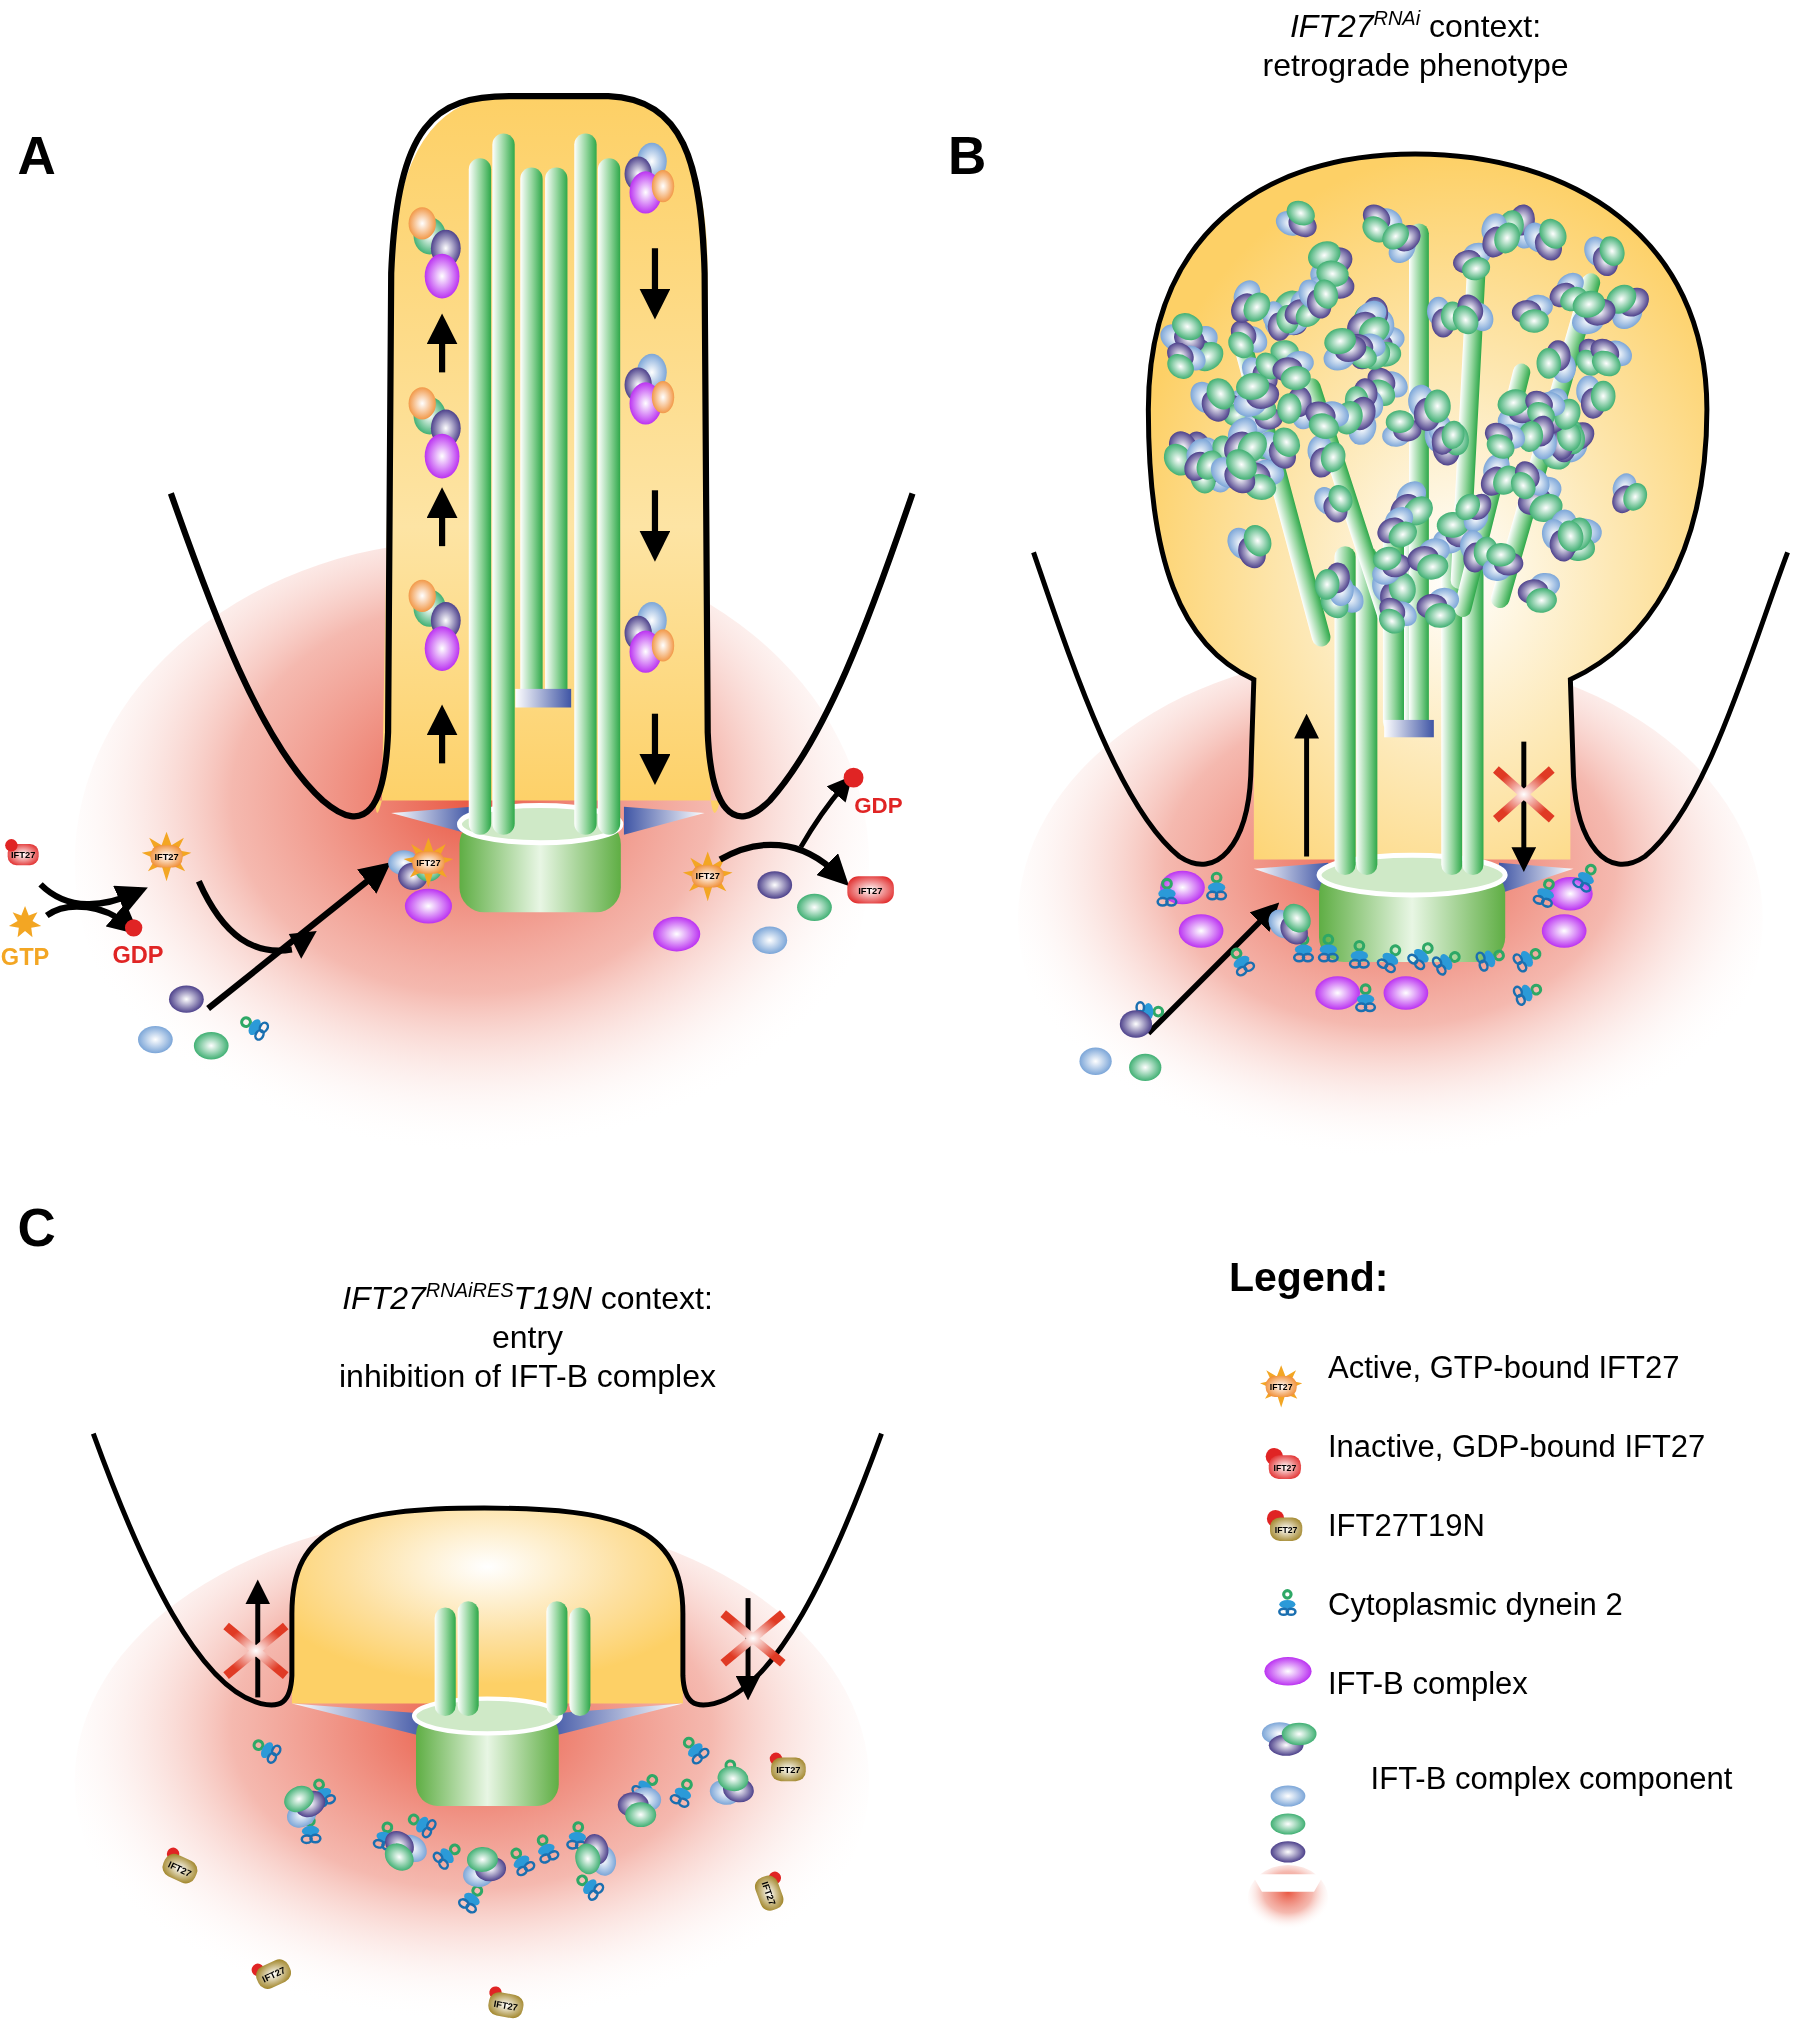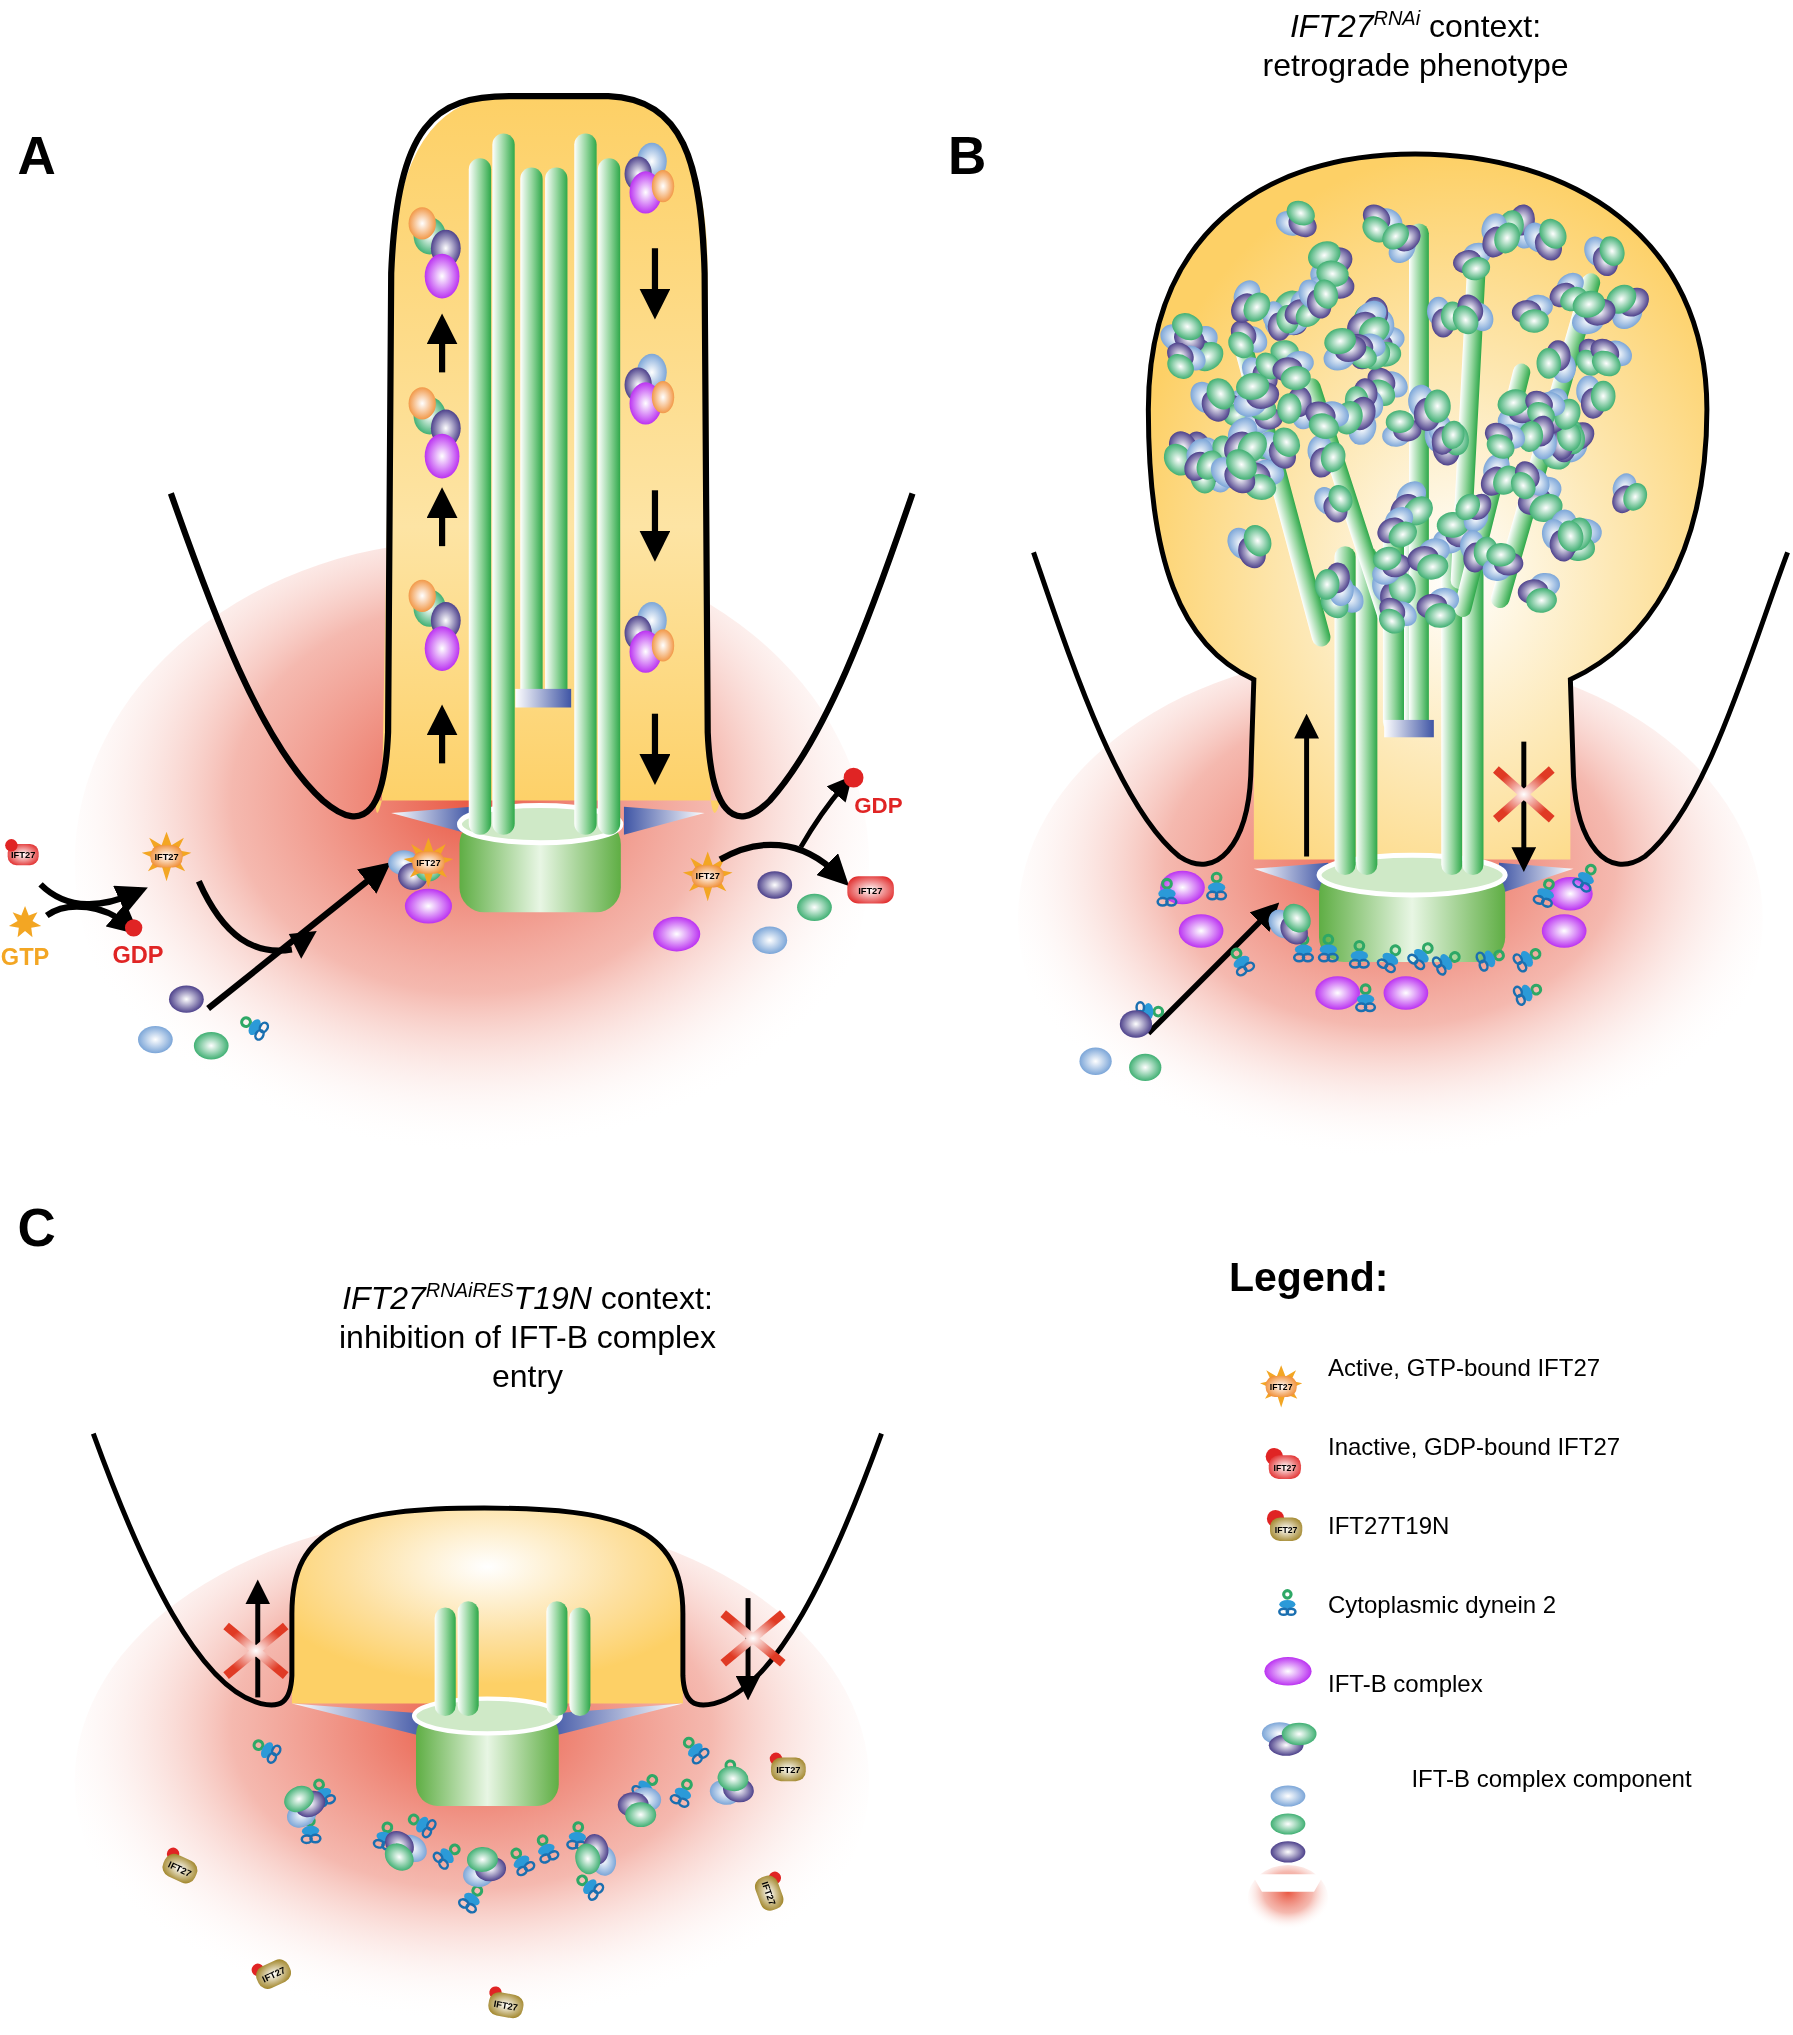--- a/index.html
+++ b/index.html
@@ -6,21 +6,21 @@
   body { width:1794px; height:2035px; position:relative; overflow:hidden;
          font-family:"Liberation Sans", sans-serif; color:#000; }
   #stage { position:absolute; left:0; top:0; width:1794px; height:2035px; }
   .panel-letter { position:absolute; font-weight:bold; font-size:53px; line-height:1; }
   .title { position:absolute; text-align:center; font-size:32px; line-height:1.22; }
   .title i sup { font-size:20px; }
   .legend { position:absolute; left:1229px; top:1254px; width:546px; }
   .legend-head { font-weight:bold; font-size:41px; margin-bottom:27px; }
   .legend-row { display:flex; align-items:center; height:79px; }
   .legend-icon { width:99px; height:68px; display:flex; align-items:center; justify-content:center; }
-  .legend-label { font-size:24px; white-space:nowrap; }
+  .legend-label { font-size:31px; white-space:nowrap; }
   svg text { font-family:"Liberation Sans", sans-serif; }
 </style>
 </head>
 <body>
 
 <div id="stage">
 
 <svg id="art" width="1794" height="2035" viewBox="0 0 2890 3279" xmlns="http://www.w3.org/2000/svg">
   <defs>
     <radialGradient id="gRed" cx="50%" cy="40%" r="55%">
@@ -1070,22 +1070,22 @@
 
 
 <div class="title" style="left:1167px;top:6.2px;width:497px;">
   <div><i><span>IFT27</span><sup>RNAi</sup></i><span> context:</span></div>
   <div>retrograde phenotype</div>
 </div>
 
 
 <div class="title" style="left:248px;top:1278px;width:559px;">
   <div><i><span>IFT27</span><sup>RNAiRES</sup><span>T19N</span></i><span> context:</span></div>
+  <div>entry</div>
   <div>inhibition of IFT-B complex</div>
-  <div>entry</div>
 </div>
 
 
 <div class="legend">
   <div class="legend-head">Legend:</div>
   <div id="legendRows">
         <div class="legend-row">
           <div class="legend-icon"></div>
           <div class="legend-label">Active, GTP-bound IFT27</div>
         </div>

